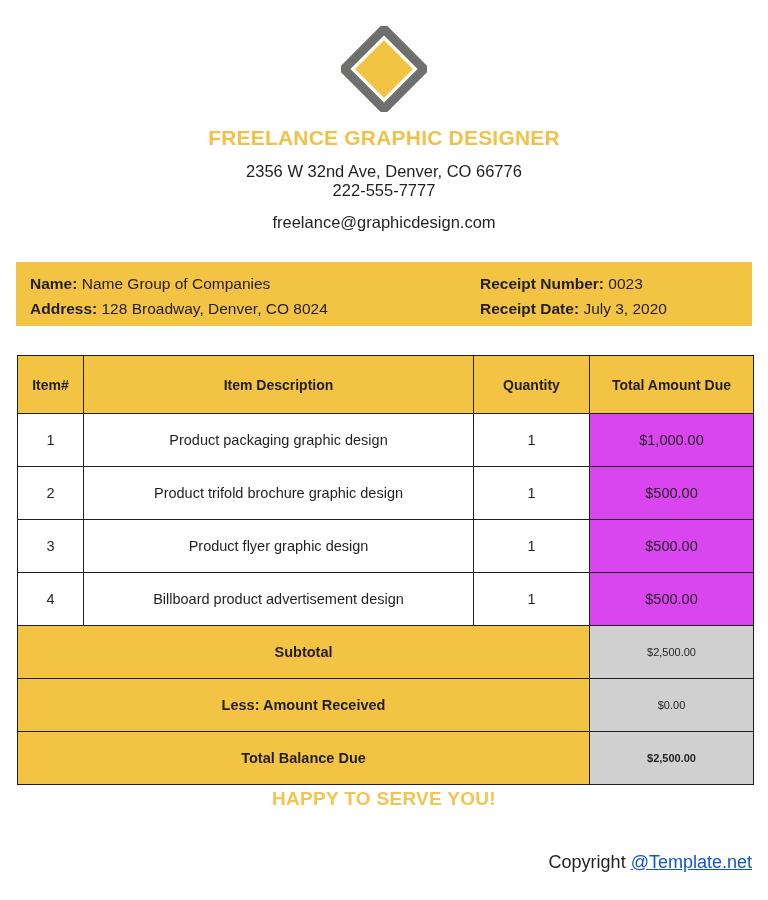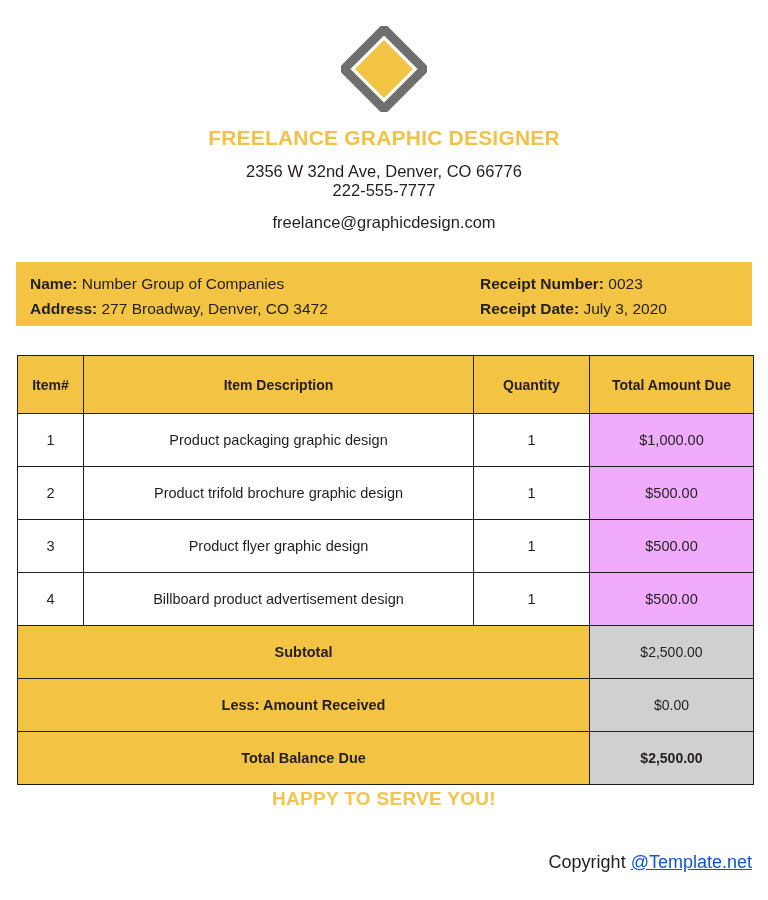--- a/index.html
+++ b/index.html
@@ -107,32 +107,32 @@
 
   tbody td {
     height: 53px;
     font-size: 14.5px;
     text-align: center;
     background: #ffffff;
     color: #231f20;
     font-weight: normal;
   }
   tbody td.amount {
-    background: #f0abfc;
+    background: #d946ef;
   }
   tbody tr.summary td.label {
     background: #f3c344;
     font-weight: bold;
     font-size: 14.5px;
     text-align: center;
     margin-top: 30px;
   }
   tbody tr.summary td.amount {
     background: #d0d0d0;
-    font-size: 14px;
+    font-size: 11px;
   }
   tbody tr.summary.total td.amount {
     font-weight: bold;
   }
 
   
   .serve-note {
     position: absolute;
     left: 0;
     top: 788px;
@@ -172,25 +172,25 @@
 
   <div class="company-name">FREELANCE GRAPHIC DESIGNER</div>
   <div class="header-line address">2356 W 32nd Ave, Denver, CO 66776</div>
   <div class="header-line phone">222-555-7777</div>
   <div class="header-line email">freelance@graphicdesign.com</div>
 
   <div class="info-band">
     <div class="info-col left">
       <div class="info-row">
         <b>Name:</b>
-        <span>Number Group of Companies</span>
+        <span>Name Group of Companies</span>
       </div>
       <div class="info-row">
         <b>Address:</b>
-        <span>277 Broadway, Denver, CO 3472</span>
+        <span>128 Broadway, Denver, CO 8024</span>
       </div>
     </div>
     <div class="info-col right">
       <div class="info-row">
         <b>Receipt Number:</b>
         <span>0023</span>
       </div>
       <div class="info-row">
         <b>Receipt Date:</b>
         <span>July 3, 2020</span>

